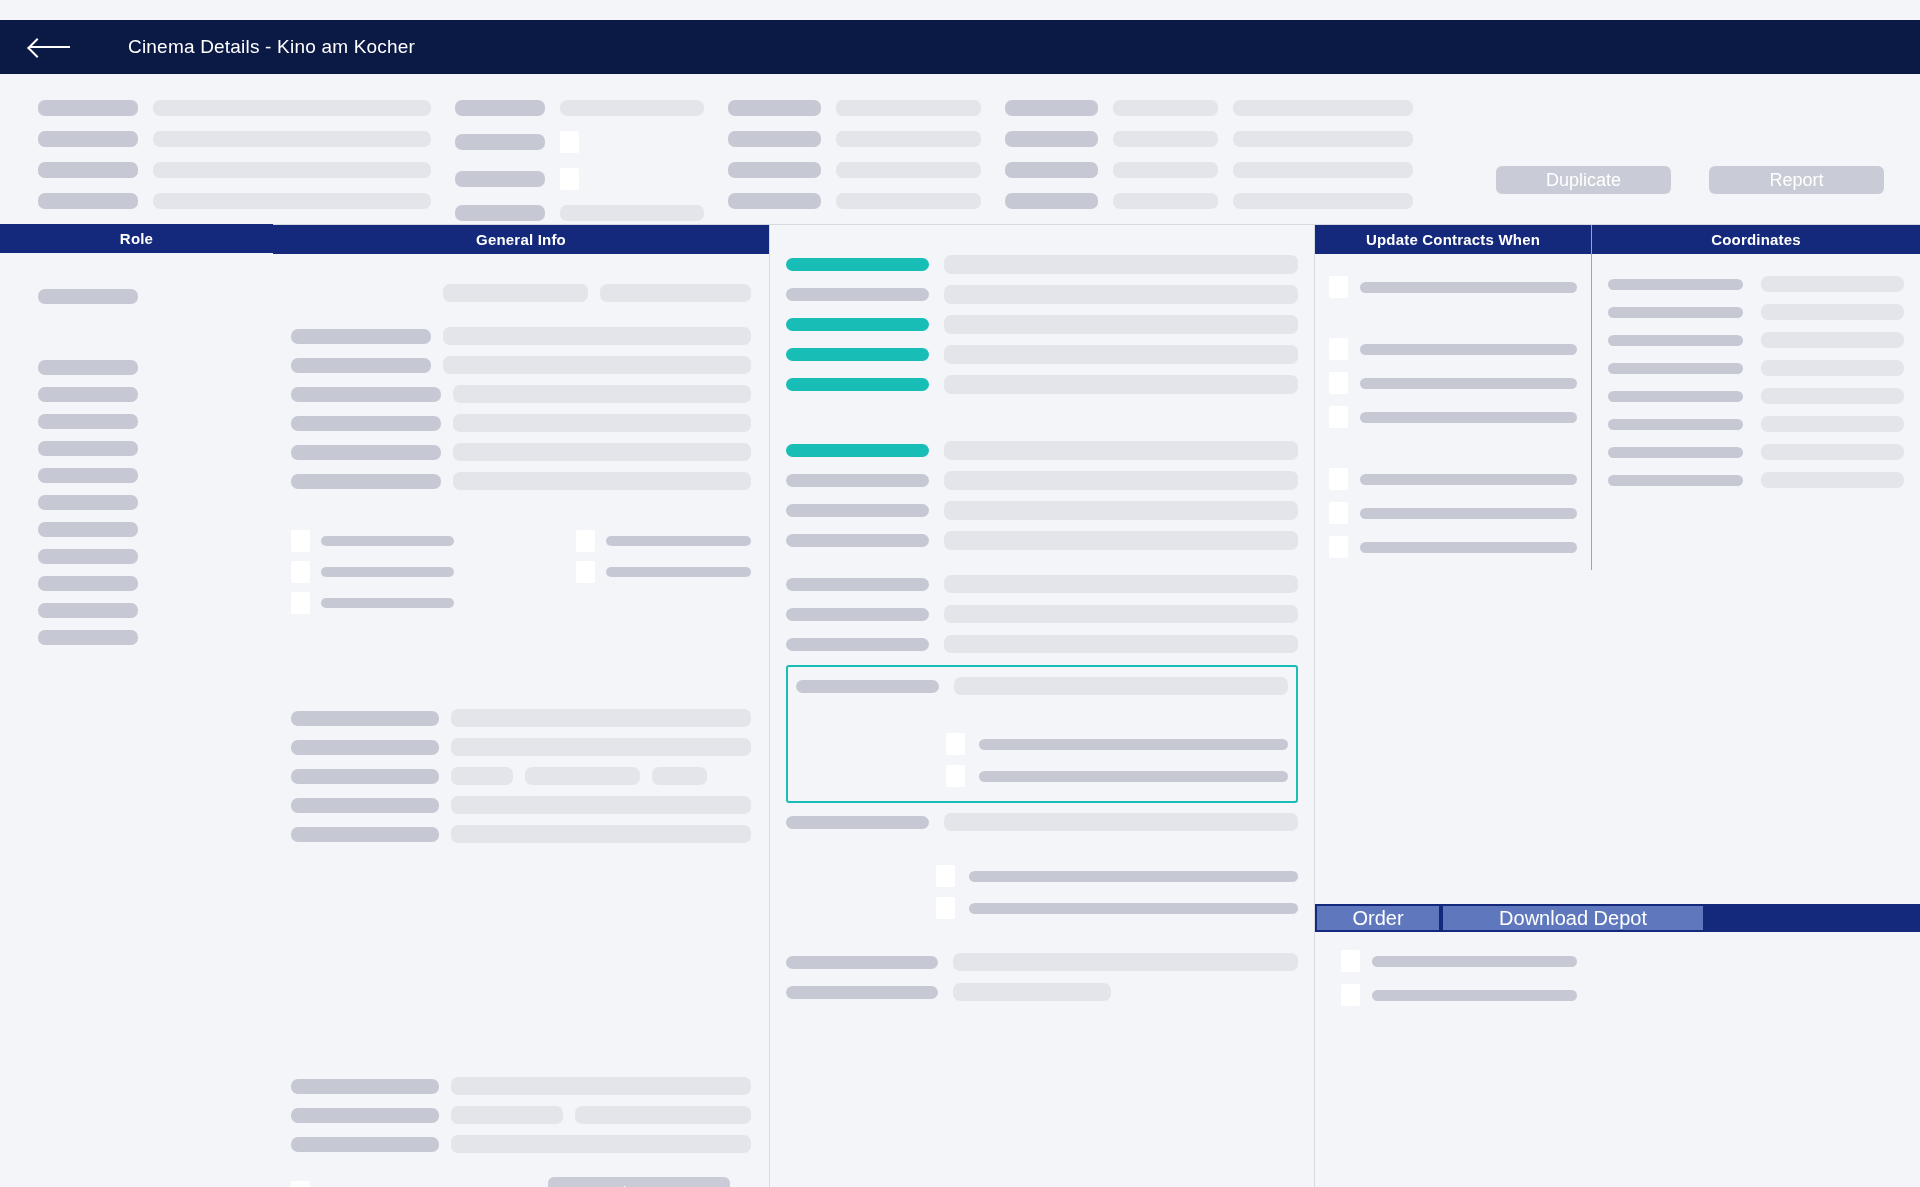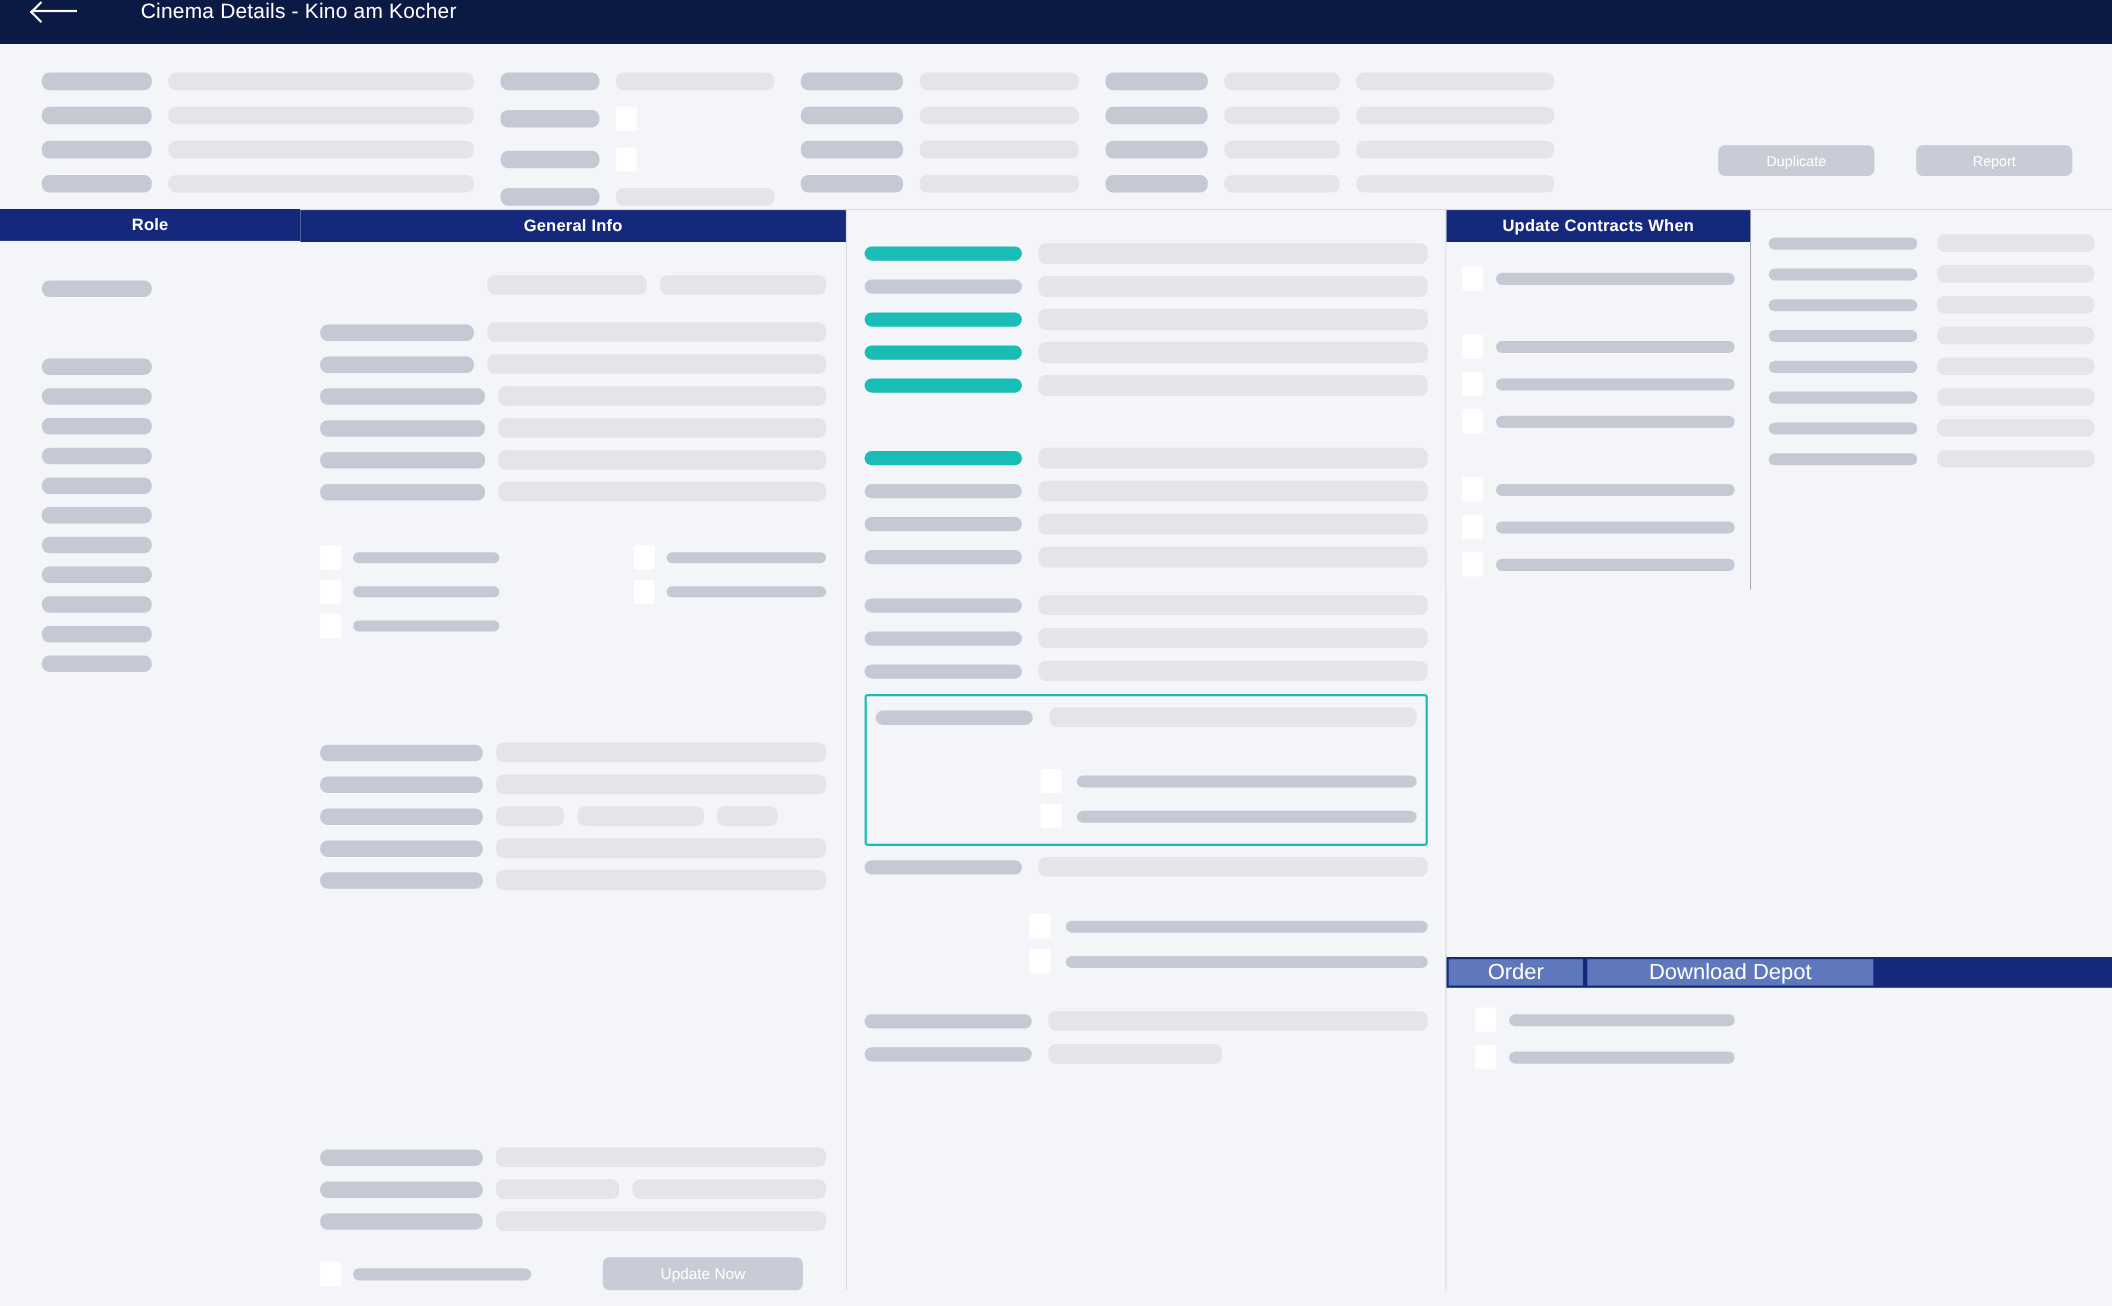--- a/index.html
+++ b/index.html
@@ -5,23 +5,24 @@
   * { box-sizing: border-box; margin: 0; padding: 0; }
   html, body {
     width: 1920px; height: 1187px;
     background: #f4f5f9;
     font-family: "Liberation Sans", sans-serif;
     overflow: hidden;
   }
 
   
   .topbar {
-    height: 40px; background: #0b1945;
-    display: flex; gap: 56px;
+    height: 54px; background: #0b1945;
+    display: flex; align-items: center; gap: 56px;
     padding-left: 30px;
+    margin-top: 20px;
   }
   .back-arrow { width: 42px; height: 20px; position: relative; cursor: pointer; }
   .back-arrow::before {
     content: ""; position: absolute; left: 0; top: 9px;
     width: 40px; height: 2px; background: #fff;
   }
   .back-arrow::after {
     content: ""; position: absolute; left: 0; top: 4px;
     width: 12px; height: 12px; border-left: 2px solid #fff; border-bottom: 2px solid #fff;
     transform: rotate(45deg);
@@ -37,22 +38,22 @@
   .hdr-cols { display: flex; padding-left: 38px; gap: 24px; }
   .hdr-col { display: flex; flex-direction: column; gap: 15px; }
   .hdr-row { display: flex; align-items: center; gap: 15px; }
   .hdr-lbl { width: 100px; height: 16px; border-radius: 7px; background: #c6c9d4; }
   .hdr-val { height: 16px; border-radius: 7px; background: #e3e5ea; }
 
   .hdr-actions {
     position: absolute; right: 36px; bottom: 30px; display: flex; gap: 38px;
   }
   .btn-ghost {
-    width: 142px; height: 28px; border-radius: 6px; background: #c9ccd6;
-    color: #ffffff; font-size: 13px; display: flex; align-items: center;
+    width: 175px; height: 28px; border-radius: 6px; background: #c9ccd6;
+    color: #ffffff; font-size: 18px; display: flex; align-items: center;
     justify-content: center; cursor: pointer; border: none;
   }
 
   
   .body-wrap { display: flex; height: calc(1187px - 54px - 150px); }
 
   
   .role-col { width: 273px; flex: 0 0 273px; }
   .panel-head {
     background: #14297c; color: #fff; font-size: 15px; font-weight: 700;
@@ -528,20 +529,21 @@
                 <div class="bar"></div>
               </div>
               <div class="uc-row">
                 <div class="cb"></div>
                 <div class="bar"></div>
               </div>
             </div>
           </div>
 
           <div class="panel p-coords" style="border-right:none">
+            <div class="panel-head">Coordinates</div>
             <div class="co-body">
               <div class="co-row">
                 <div class="co-lbl"></div>
                 <div class="co-fld"></div>
               </div>
               <div class="co-row">
                 <div class="co-lbl"></div>
                 <div class="co-fld"></div>
               </div>
               <div class="co-row">

